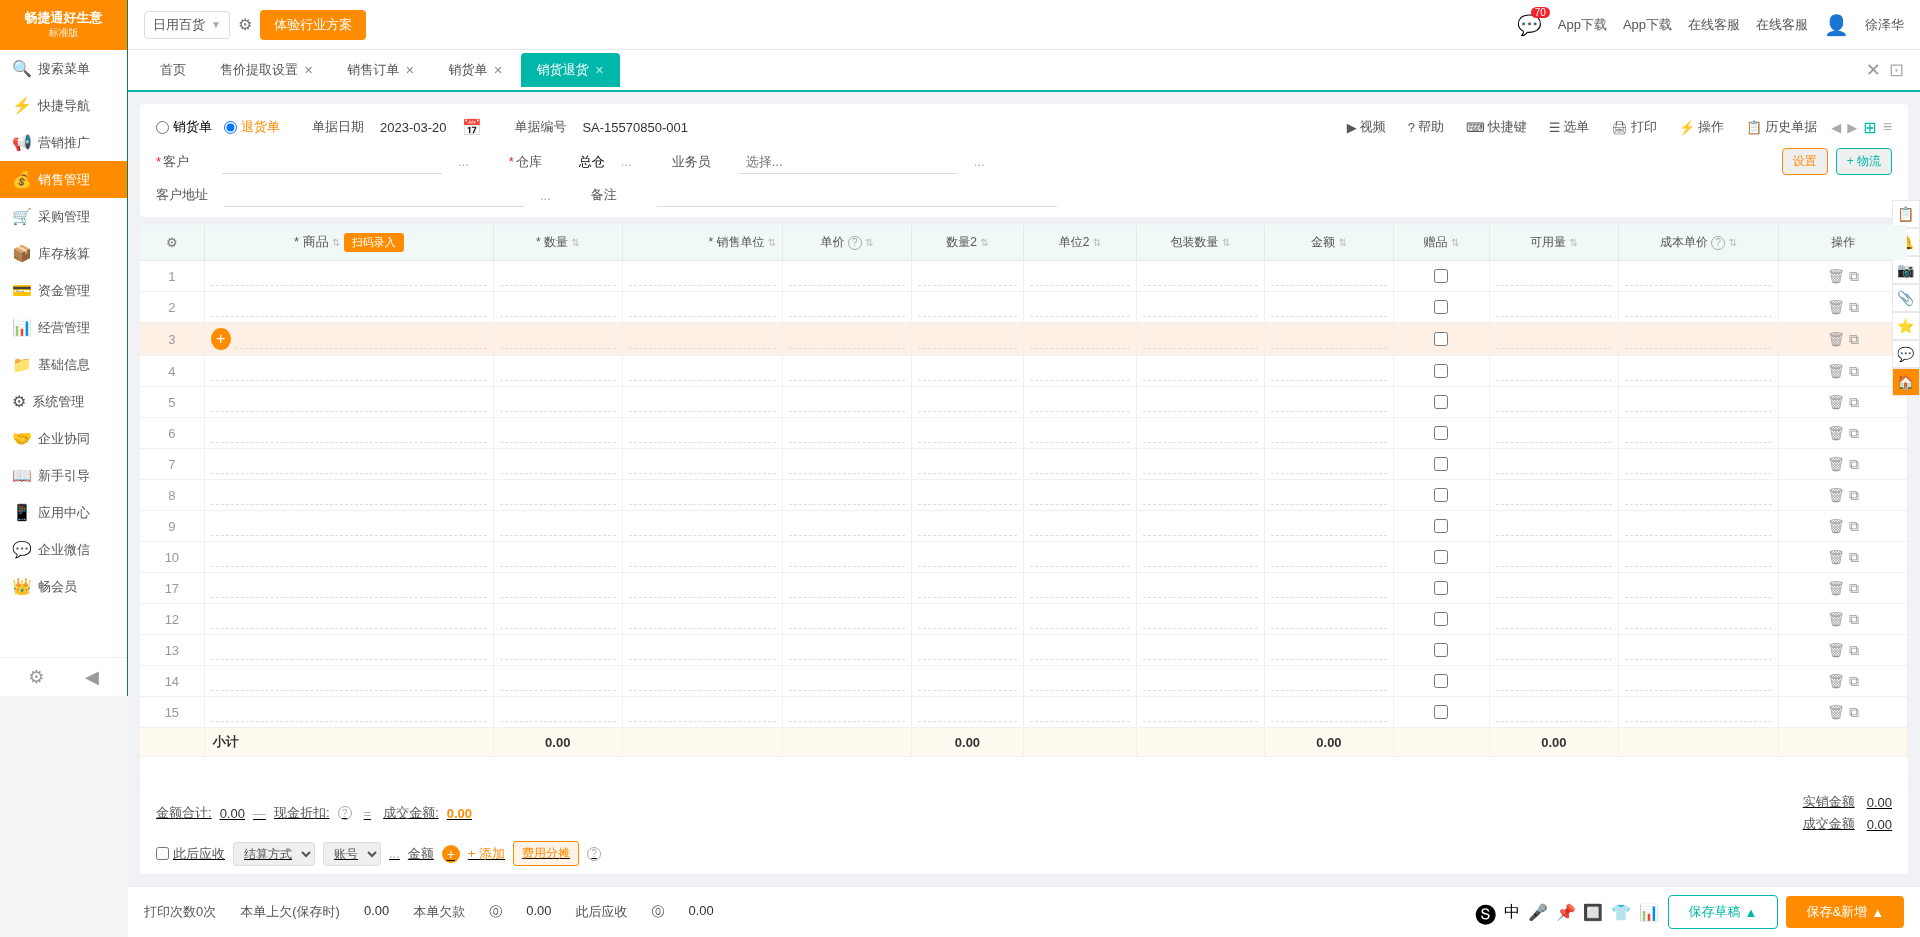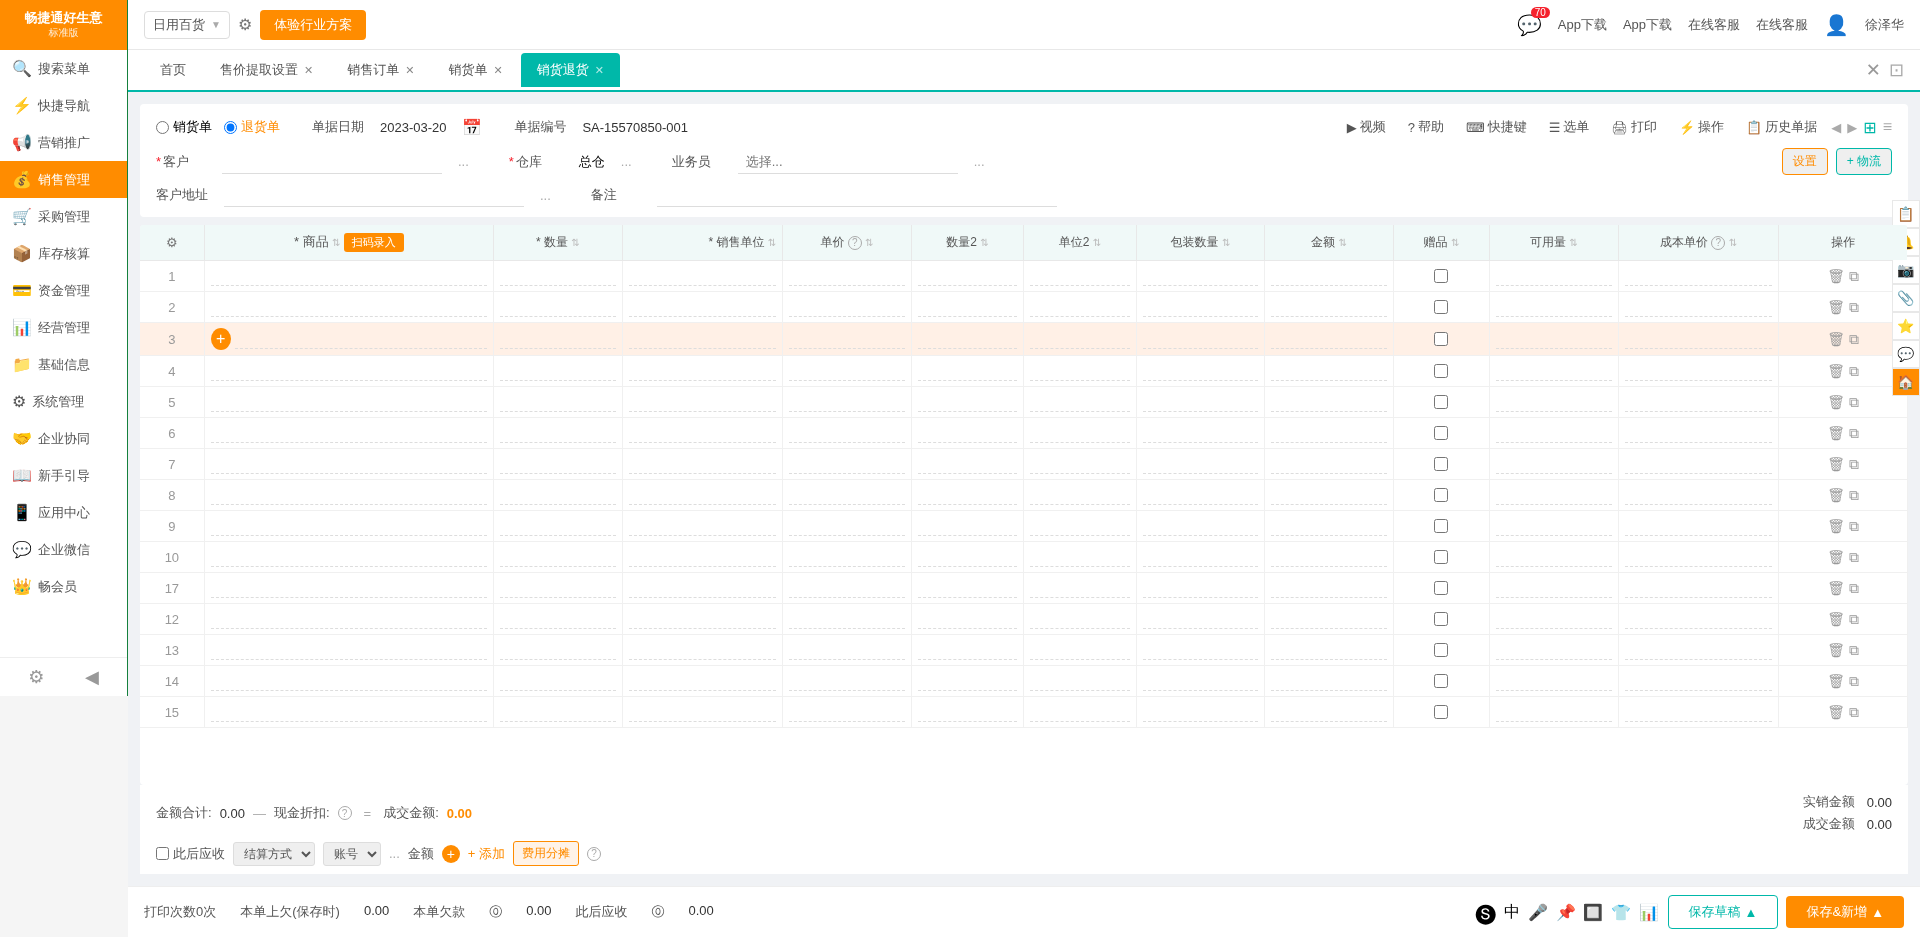--- a/index.html
+++ b/index.html
@@ -61,21 +61,21 @@
     .action-btn { cursor: pointer; color: #999; font-size: 14px; }
     .row-num { color: #999; }
     .sort-icon { color: #bbb; font-size: 10px; cursor: pointer; }
     .checkbox-cell { display: flex; justify-content: center; }
     .gift-checkbox { width: 14px; height: 14px; cursor: pointer; }
 
     
     .totals-row td { background: #fefaf0; font-weight: bold; color: #333; border-top: 1px solid #e8e8e8; }
 
     
-    .footer { background: #fff; padding: 8px 16px; flex-shrink: 0; }
+    .footer { background: #fff; padding: 8px 16px; flex-shrink: 0; text-decoration: underline; }
     .footer-row1 { display: flex; align-items: center; gap: 8px; margin-bottom: 8px; color: #555; font-size: 13px; }
     .footer-divider { color: #aaa; }
     .footer-row2 { display: flex; align-items: center; gap: 8px; font-size: 12px; color: #555; }
     .footer-bottom { background: #fff; padding: 8px 16px; border-top: 1px solid #eee; display: flex; align-items: center; flex-shrink: 0; }
     .footer-stats { display: flex; gap: 24px; font-size: 12px; color: #555; flex: 1; }
     .footer-actions { display: flex; gap: 8px; align-items: center; }
     .btn-save-draft { background: #fff; border: 1px solid #00b8a9; color: #00b8a9; border-radius: 4px; padding: 7px 20px; cursor: pointer; display: flex; align-items: center; gap: 4px; }
     .btn-save-new { background: #ff8c00; color: #fff; border: none; border-radius: 4px; padding: 7px 20px; cursor: pointer; display: flex; align-items: center; gap: 4px; }
     .amount-summary { margin-left: auto; display: flex; flex-direction: column; gap: 4px; font-size: 13px; color: #555; }
     .amount-row { display: flex; gap: 12px; align-items: center; }
@@ -687,20 +687,35 @@
                 </td>
                 <td><input class="input-underline" style=""></td>
                 <td><input class="input-underline" style=""></td>
                 <td>
                   <div class="action-btns">
                     <span class="action-btn">🗑</span>
                     <span class="action-btn">⧉</span>
                   </div>
                 </td>
               </tr>
+              <tr class="totals-row">
+  <td></td>
+  <td style="text-align:left;padding-left:8px;"><span>小计</span></td>
+  <td><span>0.00</span></td>
+  <td></td>
+  <td></td>
+  <td><span>0.00</span></td>
+  <td></td>
+  <td></td>
+  <td><span>0.00</span></td>
+  <td></td>
+  <td><span>0.00</span></td>
+  <td></td>
+  <td></td>
+</tr>
             </tbody>
         </table>
       </div>
     </div>
 
     <div class="footer">
       <div class="footer-row1">
         <span>金额合计:</span>
         <span style="color:#333;">0.00</span>
         <span class="footer-divider">—</span>

